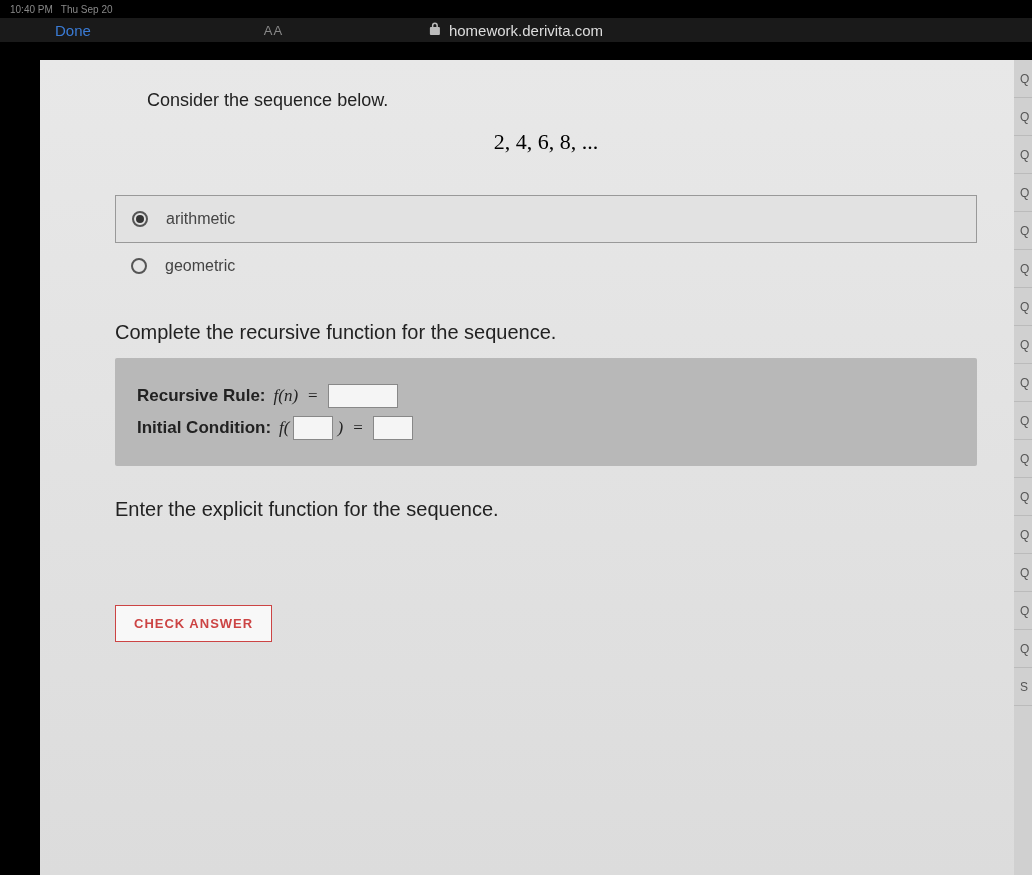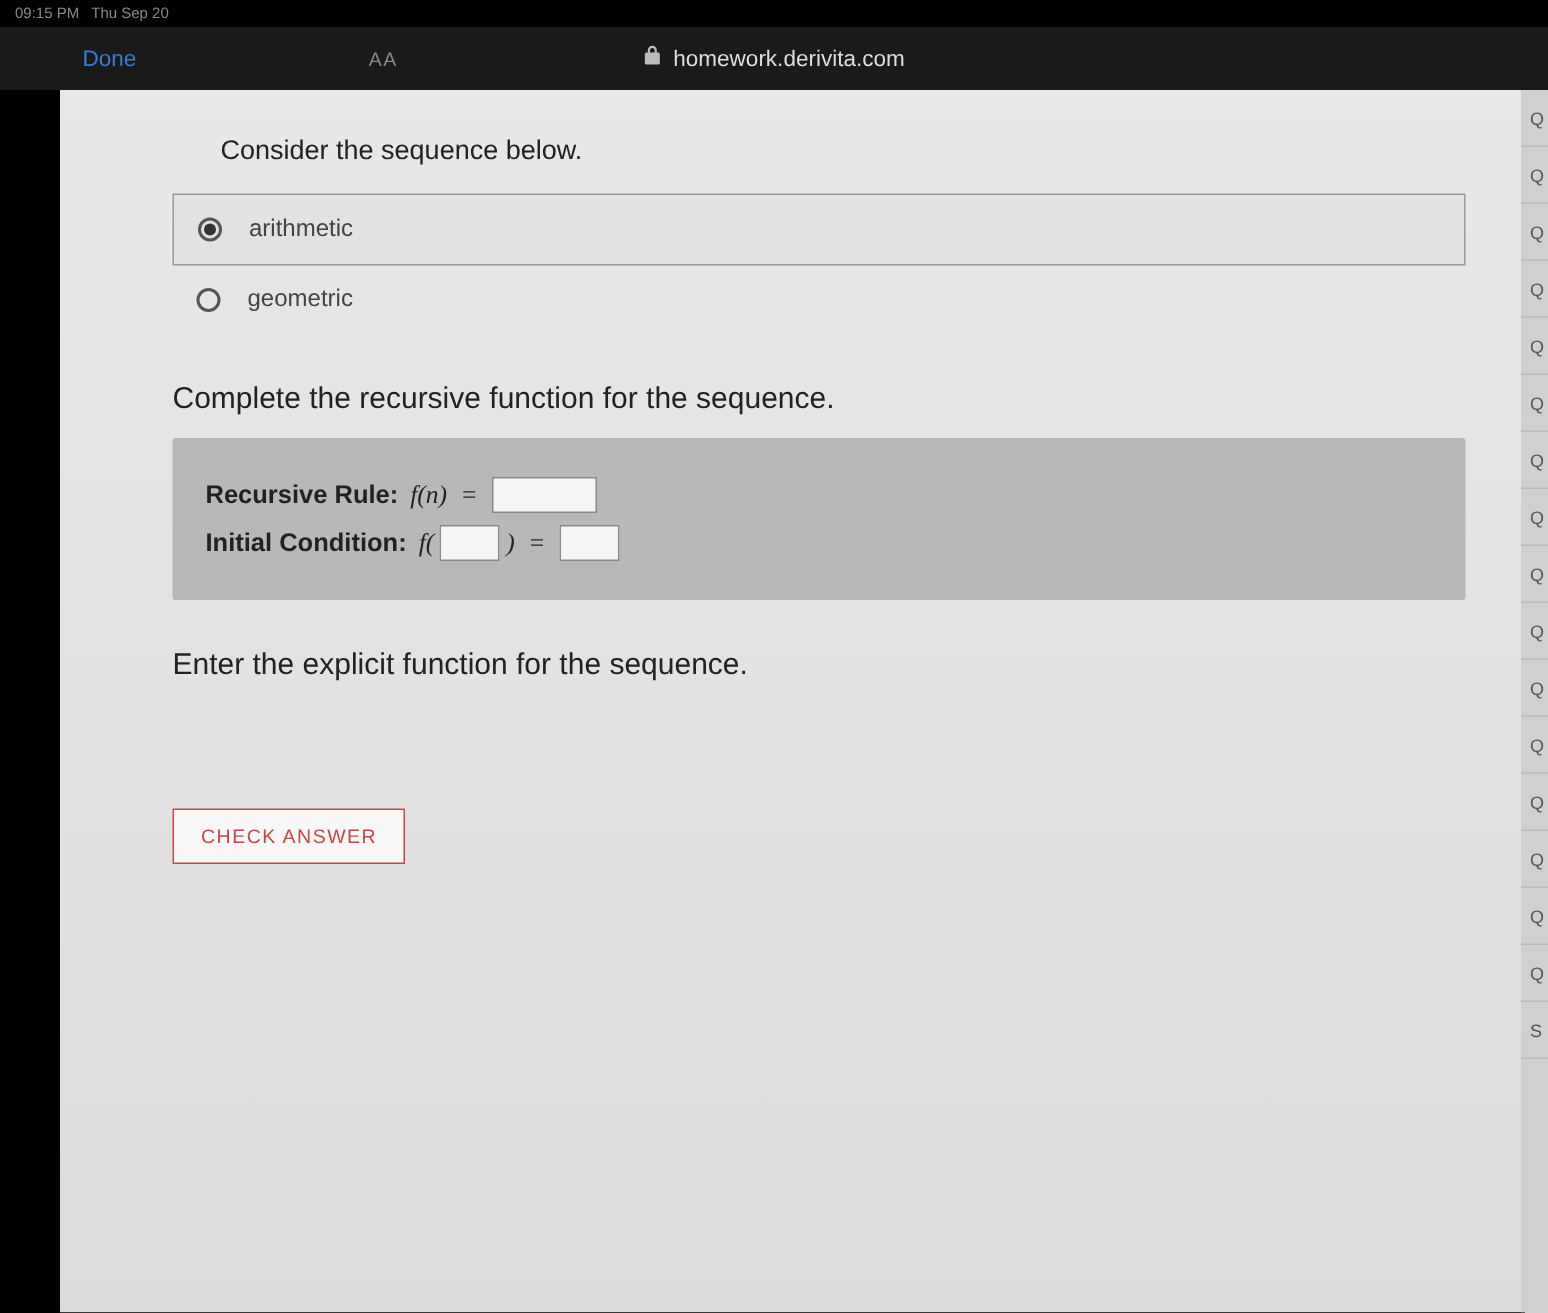--- a/index.html
+++ b/index.html
@@ -14,27 +14,28 @@
     .status-bar {
       height: 18px;
       background: #000;
       color: #888;
       font-size: 10px;
       padding: 2px 10px;
       display: flex;
       align-items: center;
     }
     .browser-bar {
-      height: 42px;
+      height: 24px;
       background: #1a1a1a;
       display: flex;
       align-items: center;
       color: #aaa;
       font-size: 15px;
       position: relative;
+      gap: 18px;
     }
     .done-btn {
       color: #3a7bd5;
       margin-left: 55px;
       font-size: 15px;
     }
     .aa-btn {
       color: #888;
       margin-left: 155px;
       font-size: 13px;
@@ -156,21 +157,21 @@
       color: #999;
       width: 450px;
     }
     .check-btn {
       margin-top: 70px;
       border: 1px solid #c44;
       background: #f8f8f8;
       color: #c44;
       padding: 10px 18px;
       font-size: 13px;
-      font-weight: 400;
+      font-weight: 700;
       letter-spacing: 1px;
       cursor: pointer;
     }
     .side-tabs {
       position: absolute;
       right: 0;
       top: 60px;
       width: 18px;
       bottom: 0;
       background: #d0d0d0;
@@ -185,21 +186,21 @@
       display: flex;
       align-items: center;
       justify-content: flex-start;
       padding-left: 6px;
     }
   </style>
 </head>
 <body>
 
 <div class="status-bar">
-  <span>09:15 PM</span>
+  <span>10:40 PM</span>
   <span style="margin-left:8px">Thu Sep 20</span>
 </div>
 
 <div class="browser-bar">
   <span class="done-btn">Done</span>
   <span class="aa-btn">AA</span>
   <div class="url-area">
     <span class="lock-icon">
       <svg viewBox="0 0 12 14" fill="#bbb">
           <path d="M3 5V3.5a3 3 0 016 0V5h1a1 1 0 011 1v6a1 1 0 01-1 1H2a1 1 0 01-1-1V6a1 1 0 011-1h1zm1.5 0h3V3.5a1.5 1.5 0 00-3 0V5z"></path>
@@ -207,20 +208,21 @@
     </span>
     <span>homework.derivita.com</span>
   </div>
 </div>
 
 <div class="page-container">
   <div class="content">
 
     <div class="prompt-text">Consider the sequence below.</div>
 
+    <div class="sequence-display">2, 4, 6, 8, ...</div>
 
 
     <div class="radio-option selected">
       <span class="radio-circle filled"></span>
       <span>arithmetic</span>
     </div>
 
     <div class="radio-option">
       <span class="radio-circle"></span>
       <span>geometric</span>

